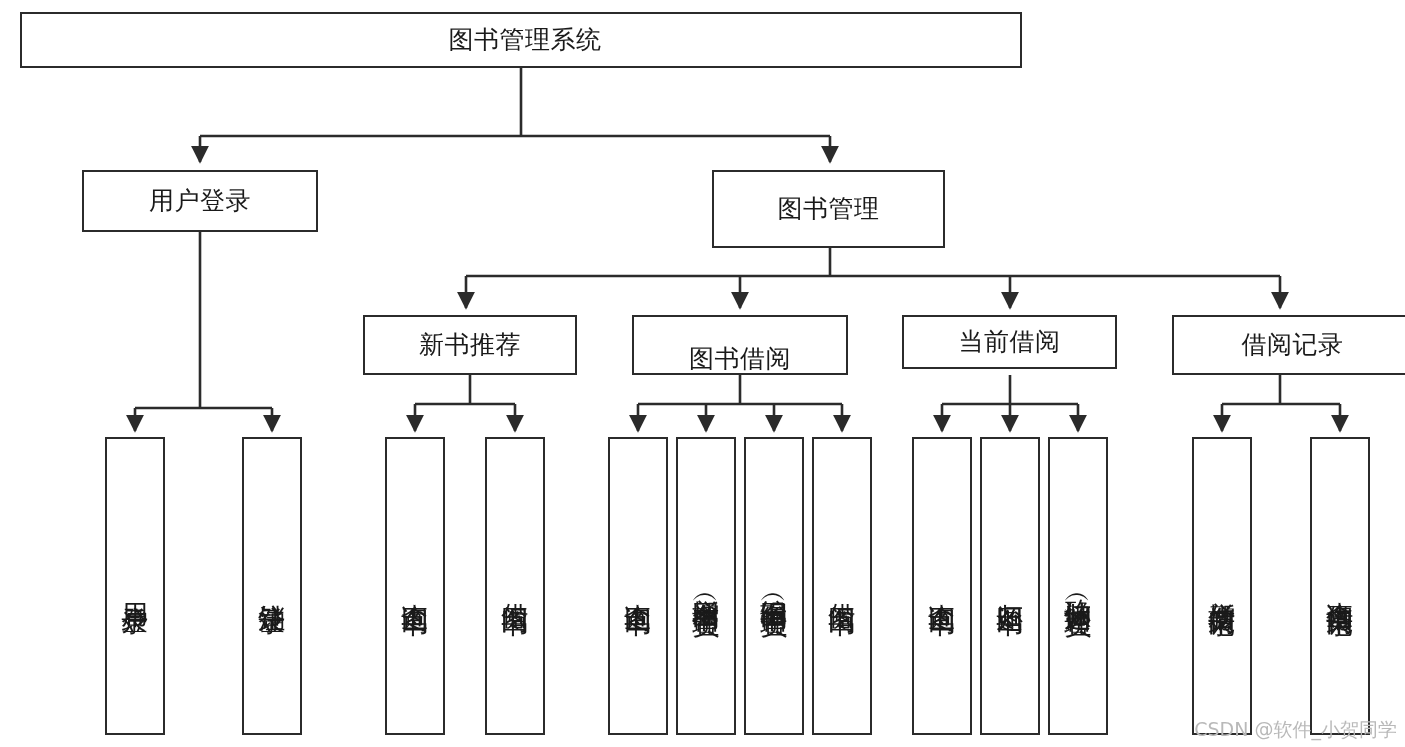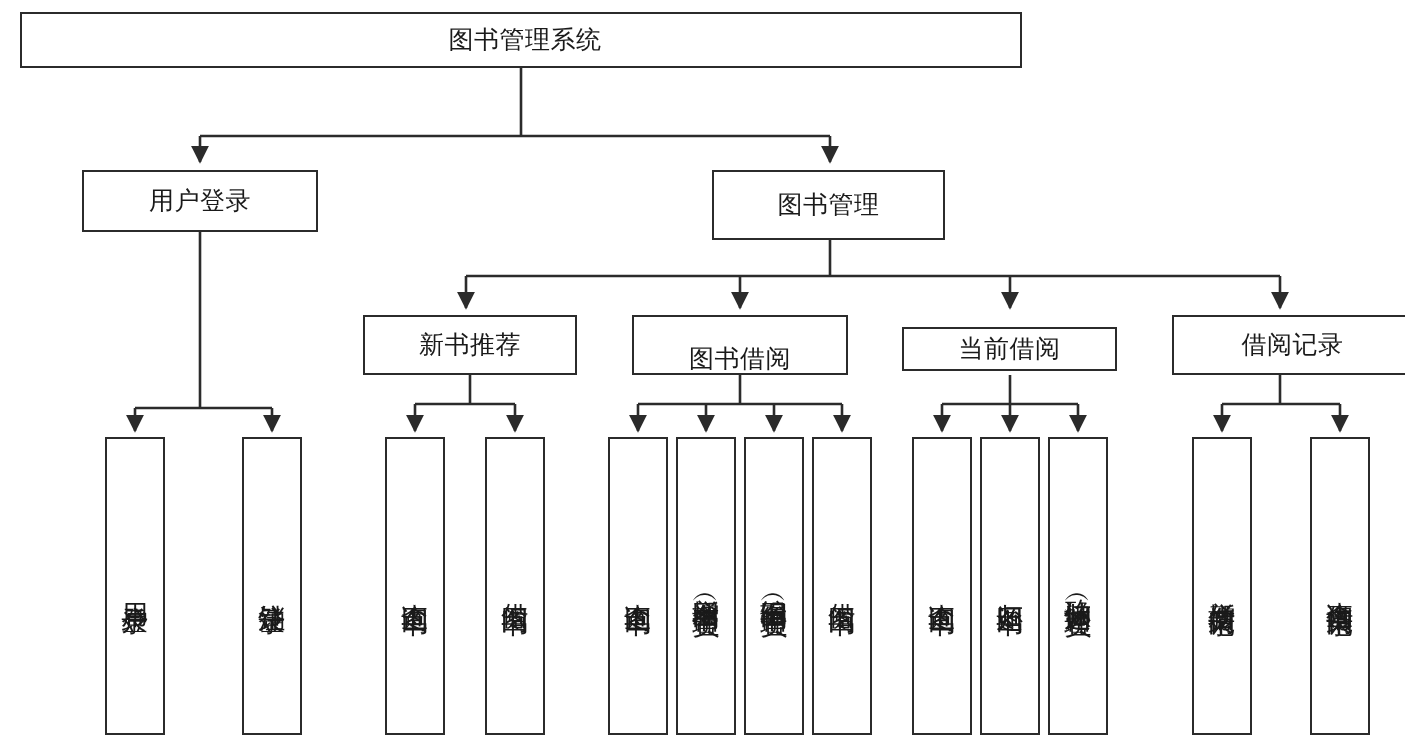--- a/index.html
+++ b/index.html
@@ -115,33 +115,33 @@
   </svg>
 
   <div class="node root horiz" style="left:20px;top:12px;width:1002px;height:56px;padding-left:8px;">
     <span class="label">图书管理系统</span>
   </div>
 
   <div class="node horiz" style="left:82px;top:170px;width:236px;height:62px;">
     <span class="label">用户登录</span>
   </div>
 
-  <div class="node horiz" style="left:712px;top:170px;width:233px;height:70px;">
+  <div class="node horiz" style="left:712px;top:170px;width:233px;height:78px;">
     <span class="label">图书管理</span>
   </div>
 
   <div class="node horiz" style="left:363px;top:315px;width:214px;height:60px;">
     <span class="label">新书推荐</span>
   </div>
 
   <div class="node horiz" style="left:632px;top:315px;width:216px;height:60px;align-items:flex-end;">
     <span class="label">图书借阅</span>
   </div>
 
-  <div class="node horiz" style="left:902px;top:327px;width:215px;height:44px;">
+  <div class="node horiz" style="left:902px;top:315px;width:215px;height:54px;">
     <span class="label">当前借阅</span>
   </div>
 
   <div class="node horiz" style="left:1172px;top:315px;width:241px;height:60px;">
     <span class="label">借阅记录</span>
   </div>
 
   <div class="node leaf" style="left:105px;top:437px;width:60px;height:298px;">
     <span class="label">用户登录</span>
   </div>
@@ -187,13 +187,14 @@
   </div>
 
   <div class="node leaf" style="left:1192px;top:437px;width:60px;height:298px;">
     <span class="label">新增借阅记录</span>
   </div>
 
   <div class="node leaf" style="left:1310px;top:437px;width:60px;height:298px;">
     <span class="label">查询借阅记录</span>
   </div>
 
+  <div id="watermark">CSDN @软件_小贺同学</div>
 </div>
 
 </body></html>

